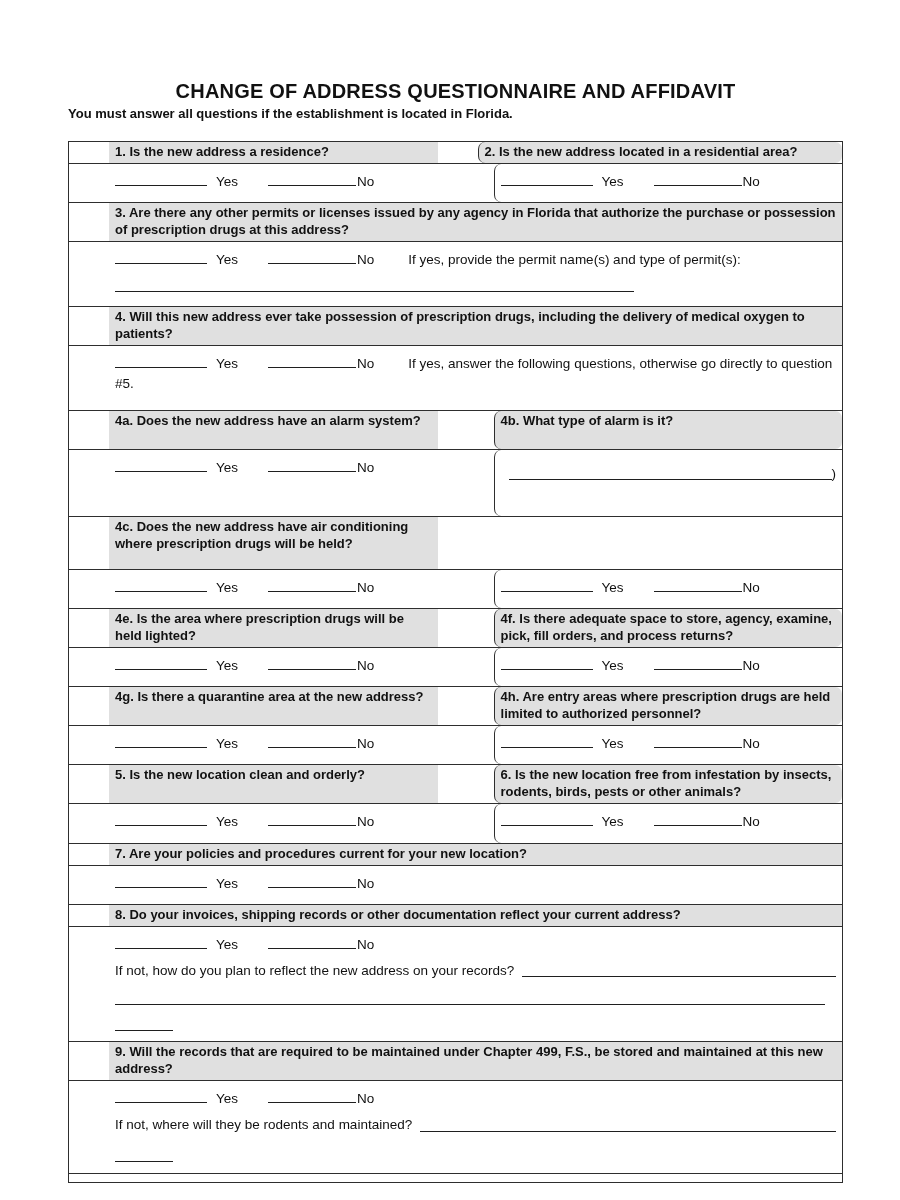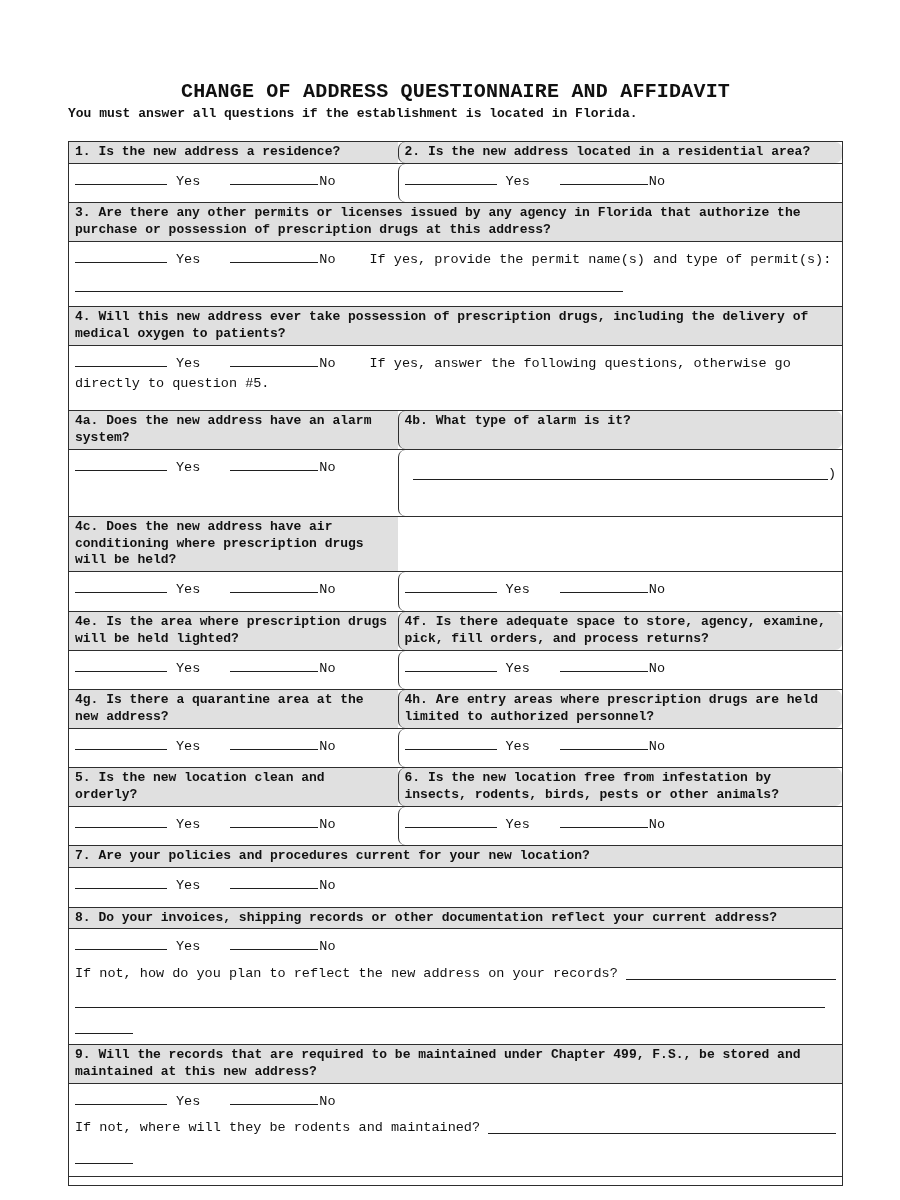--- a/index.html
+++ b/index.html
@@ -8,35 +8,35 @@
     --line-col:#1f1f1f;
     --text-col:#111111;
   }
   *{box-sizing:border-box;}
   html,body{margin:0;padding:0;}
   body{
     width:900px;height:1200px;background:#ffffff;
     font-family:"Liberation Sans", sans-serif;
     color:var(--text-col);
   }
-  .page{padding:80px 57px 8px 68px;font-family:Liberation Mono, monospace;}
+  .page{padding:80px 57px 8px 68px;}
   .title{
     text-align:center;font-weight:bold;font-size:20px;line-height:1.15;
     letter-spacing:.2px;
   }
   .subtitle{
     text-align:left;font-weight:bold;font-size:13px;margin-top:3px;
   }
   .tbl{
     margin-top:20px;width:775px;
     border:1px solid var(--border-col);
   }
   .row{display:flex;align-items:stretch;}
-  .row + .row{border-top:1px solid var(--border-col);}
-  .cell{padding:2px 6px;flex:1 1 auto;}
+  .row + .row{border-top:1px solid var(--border-col);gap:16px;}
+  .cell{padding:2px 6px;flex:1 1 auto;margin-left:40px;}
   .cell.left{flex:0 0 42.5%;width:42.5%;}
   .cell.right{flex:1 1 auto;border-left:1px solid var(--border-col);border-radius:7px;}
   .hdr{
     background:var(--header-bg);
     font-weight:bold;font-size:13px;line-height:1.3;
   }
   .ans{
     background:#ffffff;font-size:13.5px;line-height:1.5;
     padding:8px 6px 10px 6px;
   }

